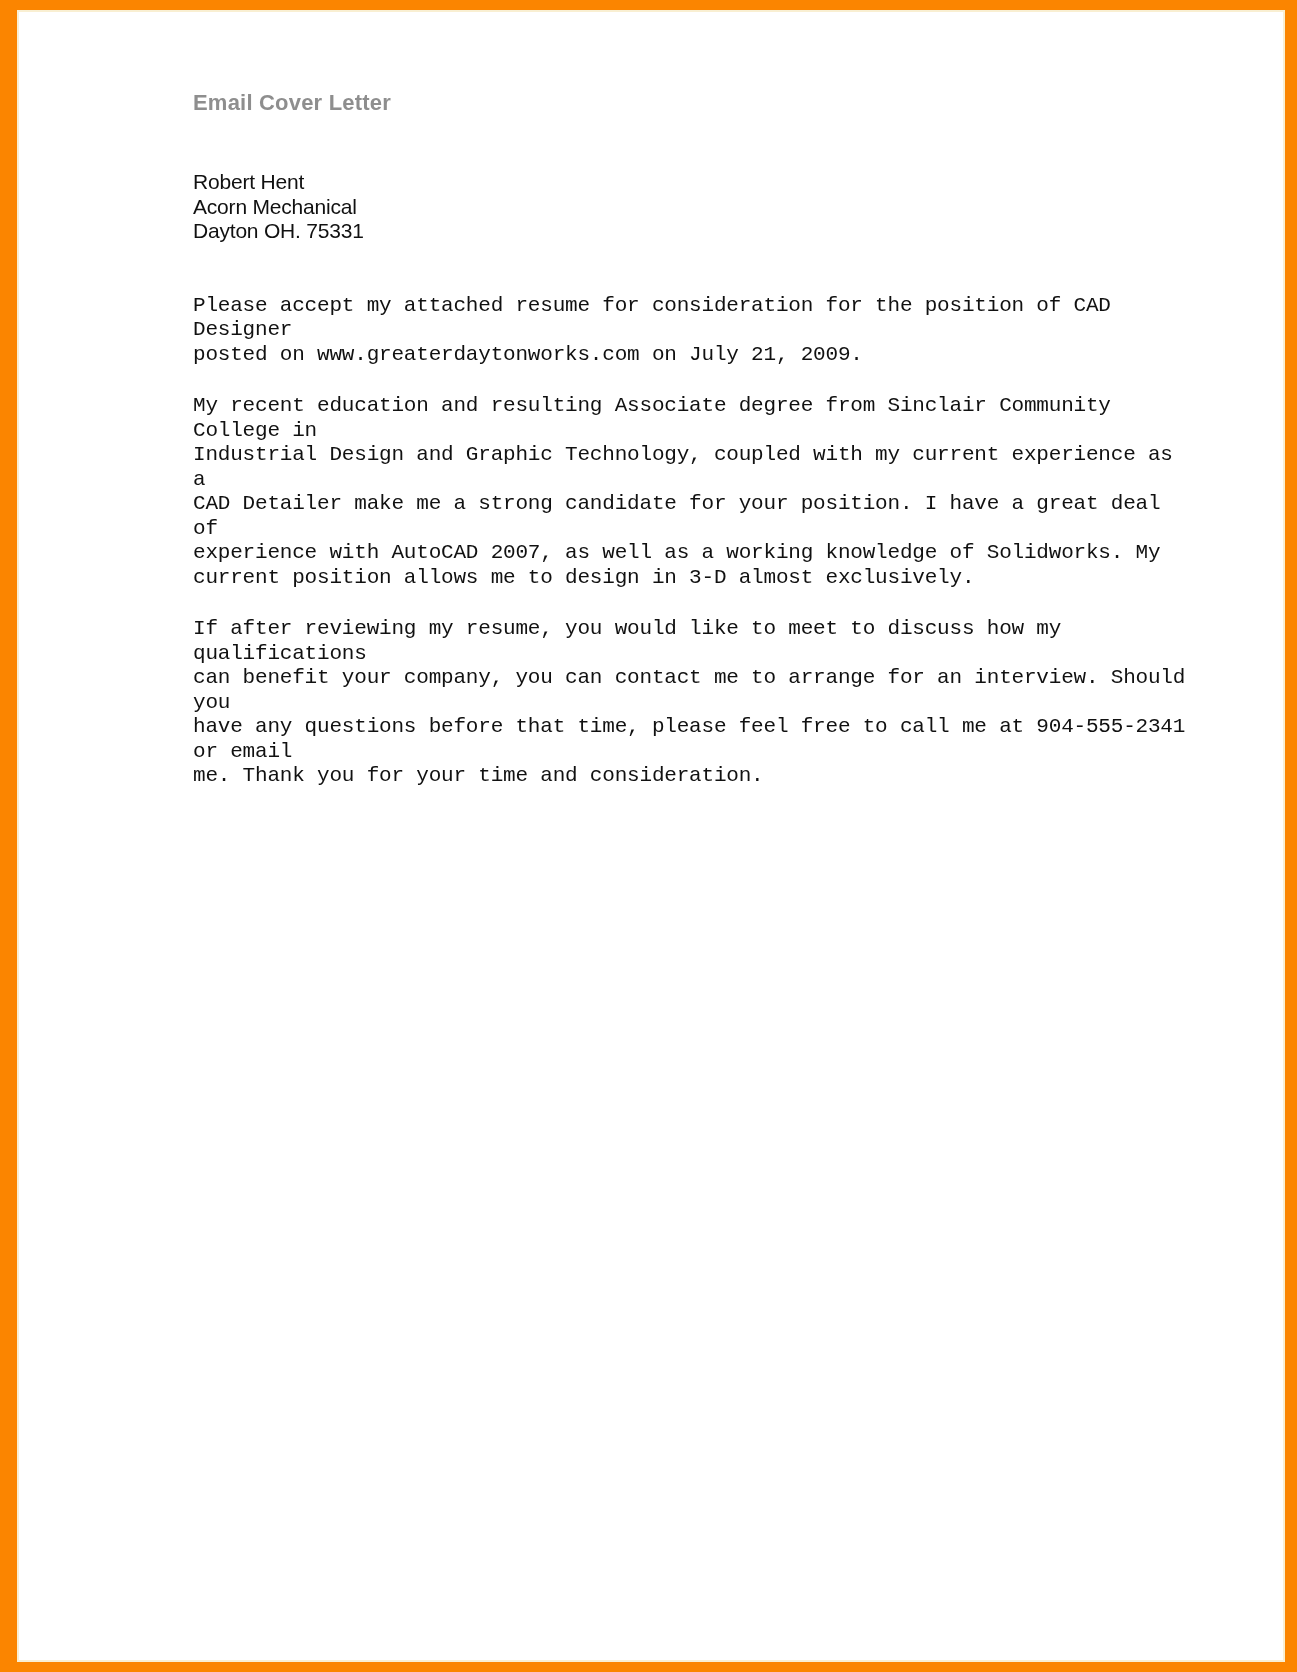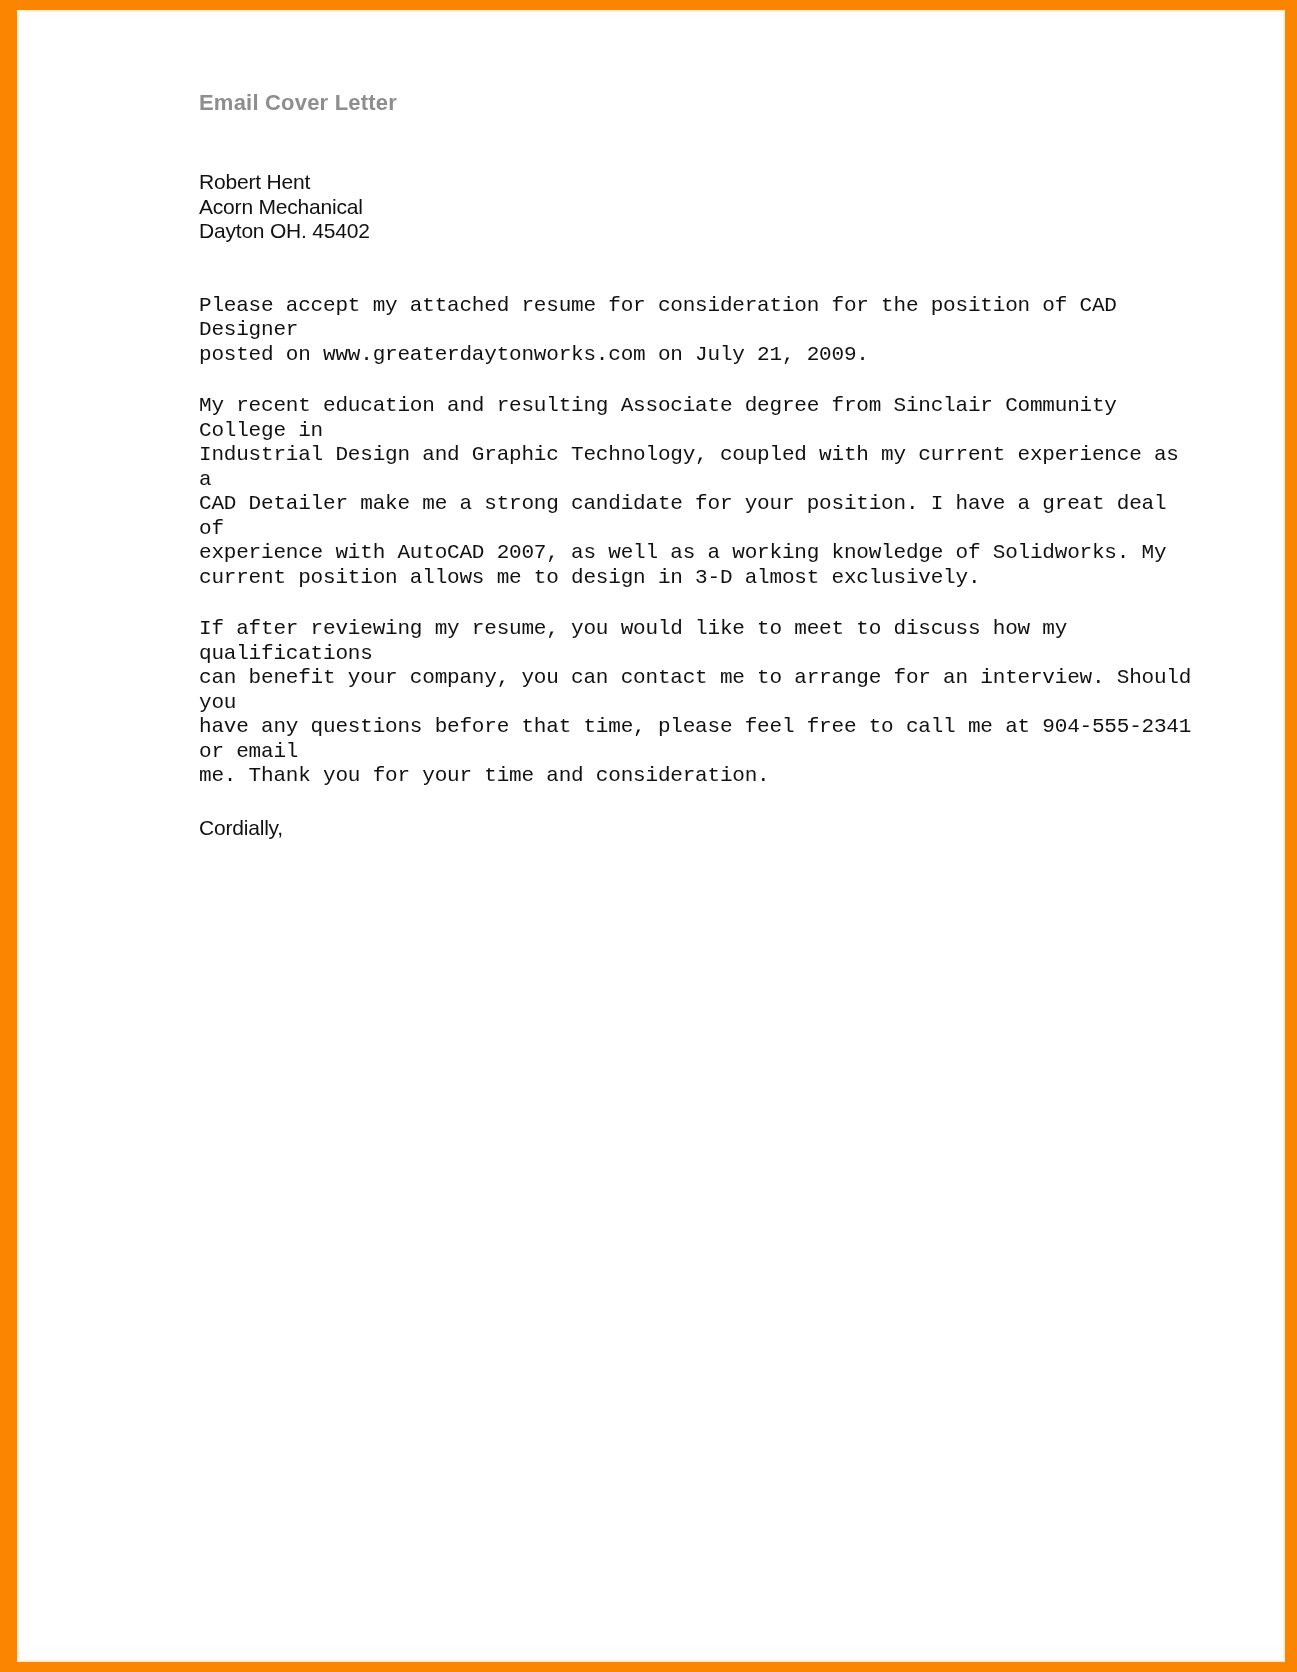--- a/index.html
+++ b/index.html
@@ -20,21 +20,21 @@
     border-bottom-width: 10px;
     border-left-width: 17px;
     box-shadow: inset 0 0 0 2px #f9efd2;
     overflow: hidden;
     font-family: "Liberation Sans", sans-serif;
     color: #111111;
   }
   .content {
     position: absolute;
     top: 10px;
-    left: 14px;
+    left: 8px;
     right: 0;
     padding: 70px 90px 0 168px;
     box-sizing: border-box;
   }
   .doc-title {
     font-size: 22px;
     line-height: 26px;
     font-weight: bold;
     color: #8e8e8e;
     letter-spacing: 0.2px;
@@ -67,34 +67,33 @@
 </head>
 <body>
 
 <div class="page">
   <div class="content">
 
     <h1 class="doc-title">Email Cover Letter</h1>
 
     <p class="block address-block">Robert Hent
 Acorn Mechanical
-Dayton OH. 45402</p>
+Dayton OH. 75331</p>
 
 
     <p class="block para">Please accept my attached resume for consideration for the position of CAD Designer
 posted on www.greaterdaytonworks.com on July 21, 2009.</p>
 
     <p class="block para">My recent education and resulting Associate degree from Sinclair Community College in
 Industrial Design and Graphic Technology, coupled with my current experience as a
 CAD Detailer make me a strong candidate for your position. I have a great deal of
 experience with AutoCAD 2007, as well as a working knowledge of Solidworks. My
 current position allows me to design in 3-D almost exclusively.</p>
 
     <p class="block para">If after reviewing my resume, you would like to meet to discuss how my qualifications
 can benefit your company, you can contact me to arrange for an interview. Should you
 have any questions before that time, please feel free to call me at 904-555-2341 or email
 me. Thank you for your time and consideration.</p>
 
-    <p class="block closing">Cordially,</p>
 
 
   </div>
 </div>
 
 </body></html>

